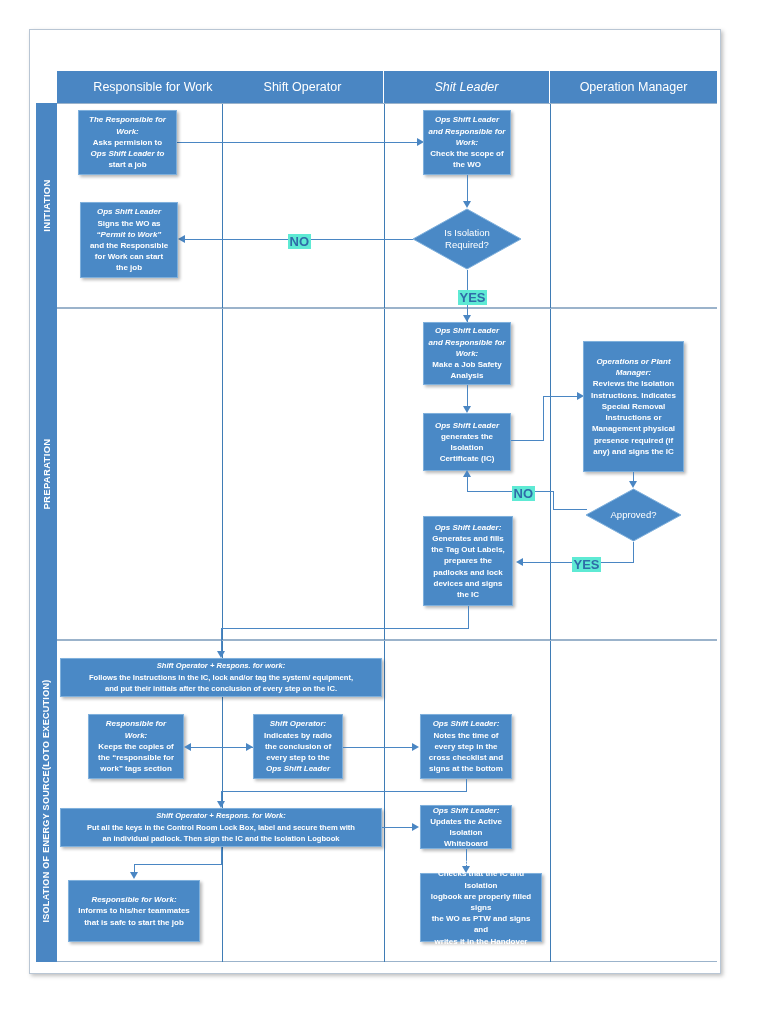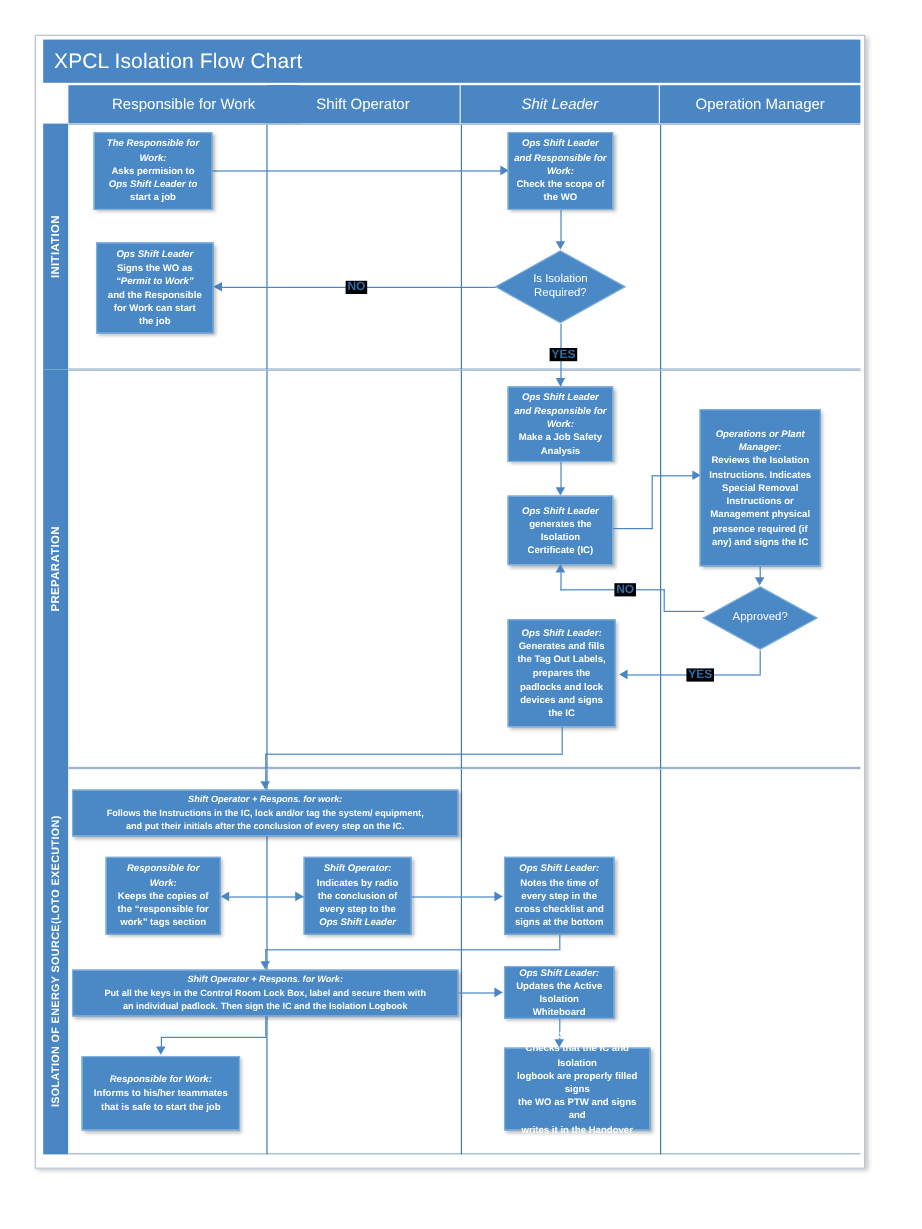--- a/index.html
+++ b/index.html
@@ -71,30 +71,29 @@
 
   
   .ln-h{position:absolute;height:1px;background:#4a86c3;}
   .ln-v{position:absolute;width:1px;background:#4a86c3;}
   .arw{position:absolute;width:0;height:0;}
   .arw.down{border-left:4.5px solid transparent;border-right:4.5px solid transparent;border-top:7px solid #4a86c3;}
   .arw.left{border-top:4.5px solid transparent;border-bottom:4.5px solid transparent;border-right:7px solid #4a86c3;}
   .arw.right{border-top:4.5px solid transparent;border-bottom:4.5px solid transparent;border-left:7px solid #4a86c3;}
   .arw.up{border-left:4.5px solid transparent;border-right:4.5px solid transparent;border-bottom:7px solid #4a86c3;}
 
-  .elabel{position:absolute;color:#2f6ca8;font-size:10px;background:#000000;padding:0 1.5px;font-weight:bold;}
+  .elabel{position:absolute;color:#2f6ca8;font-size:13px;background:#5eead4;padding:0 1.5px;font-weight:bold;}
 </style>
 </head>
 <body>
 
 <div id="canvas">
 
   <div class="frame"></div>
 
-  <div class="titlebar">XPCL Isolation Flow Chart</div>
 
   <div class="colhead" style="left:57px;width:193px;">Responsible for Work</div>
   <div class="colhead" style="left:222px;width:162px;">Shift Operator</div>
   <div class="colhead" style="left:384px;width:166px;font-style:italic;">Shit Leader</div>
   <div class="colhead" style="left:550px;width:167px;border-right:none;text-align:center;">Operation Manager</div>
 
   <div class="lane-label" style="top:103px;height:205px;">
     <span style="width:205px;margin-top:205px;line-height:21px;">INITIATION</span>
   </div>
   <div class="lane-label" style="top:308px;height:332px;">

